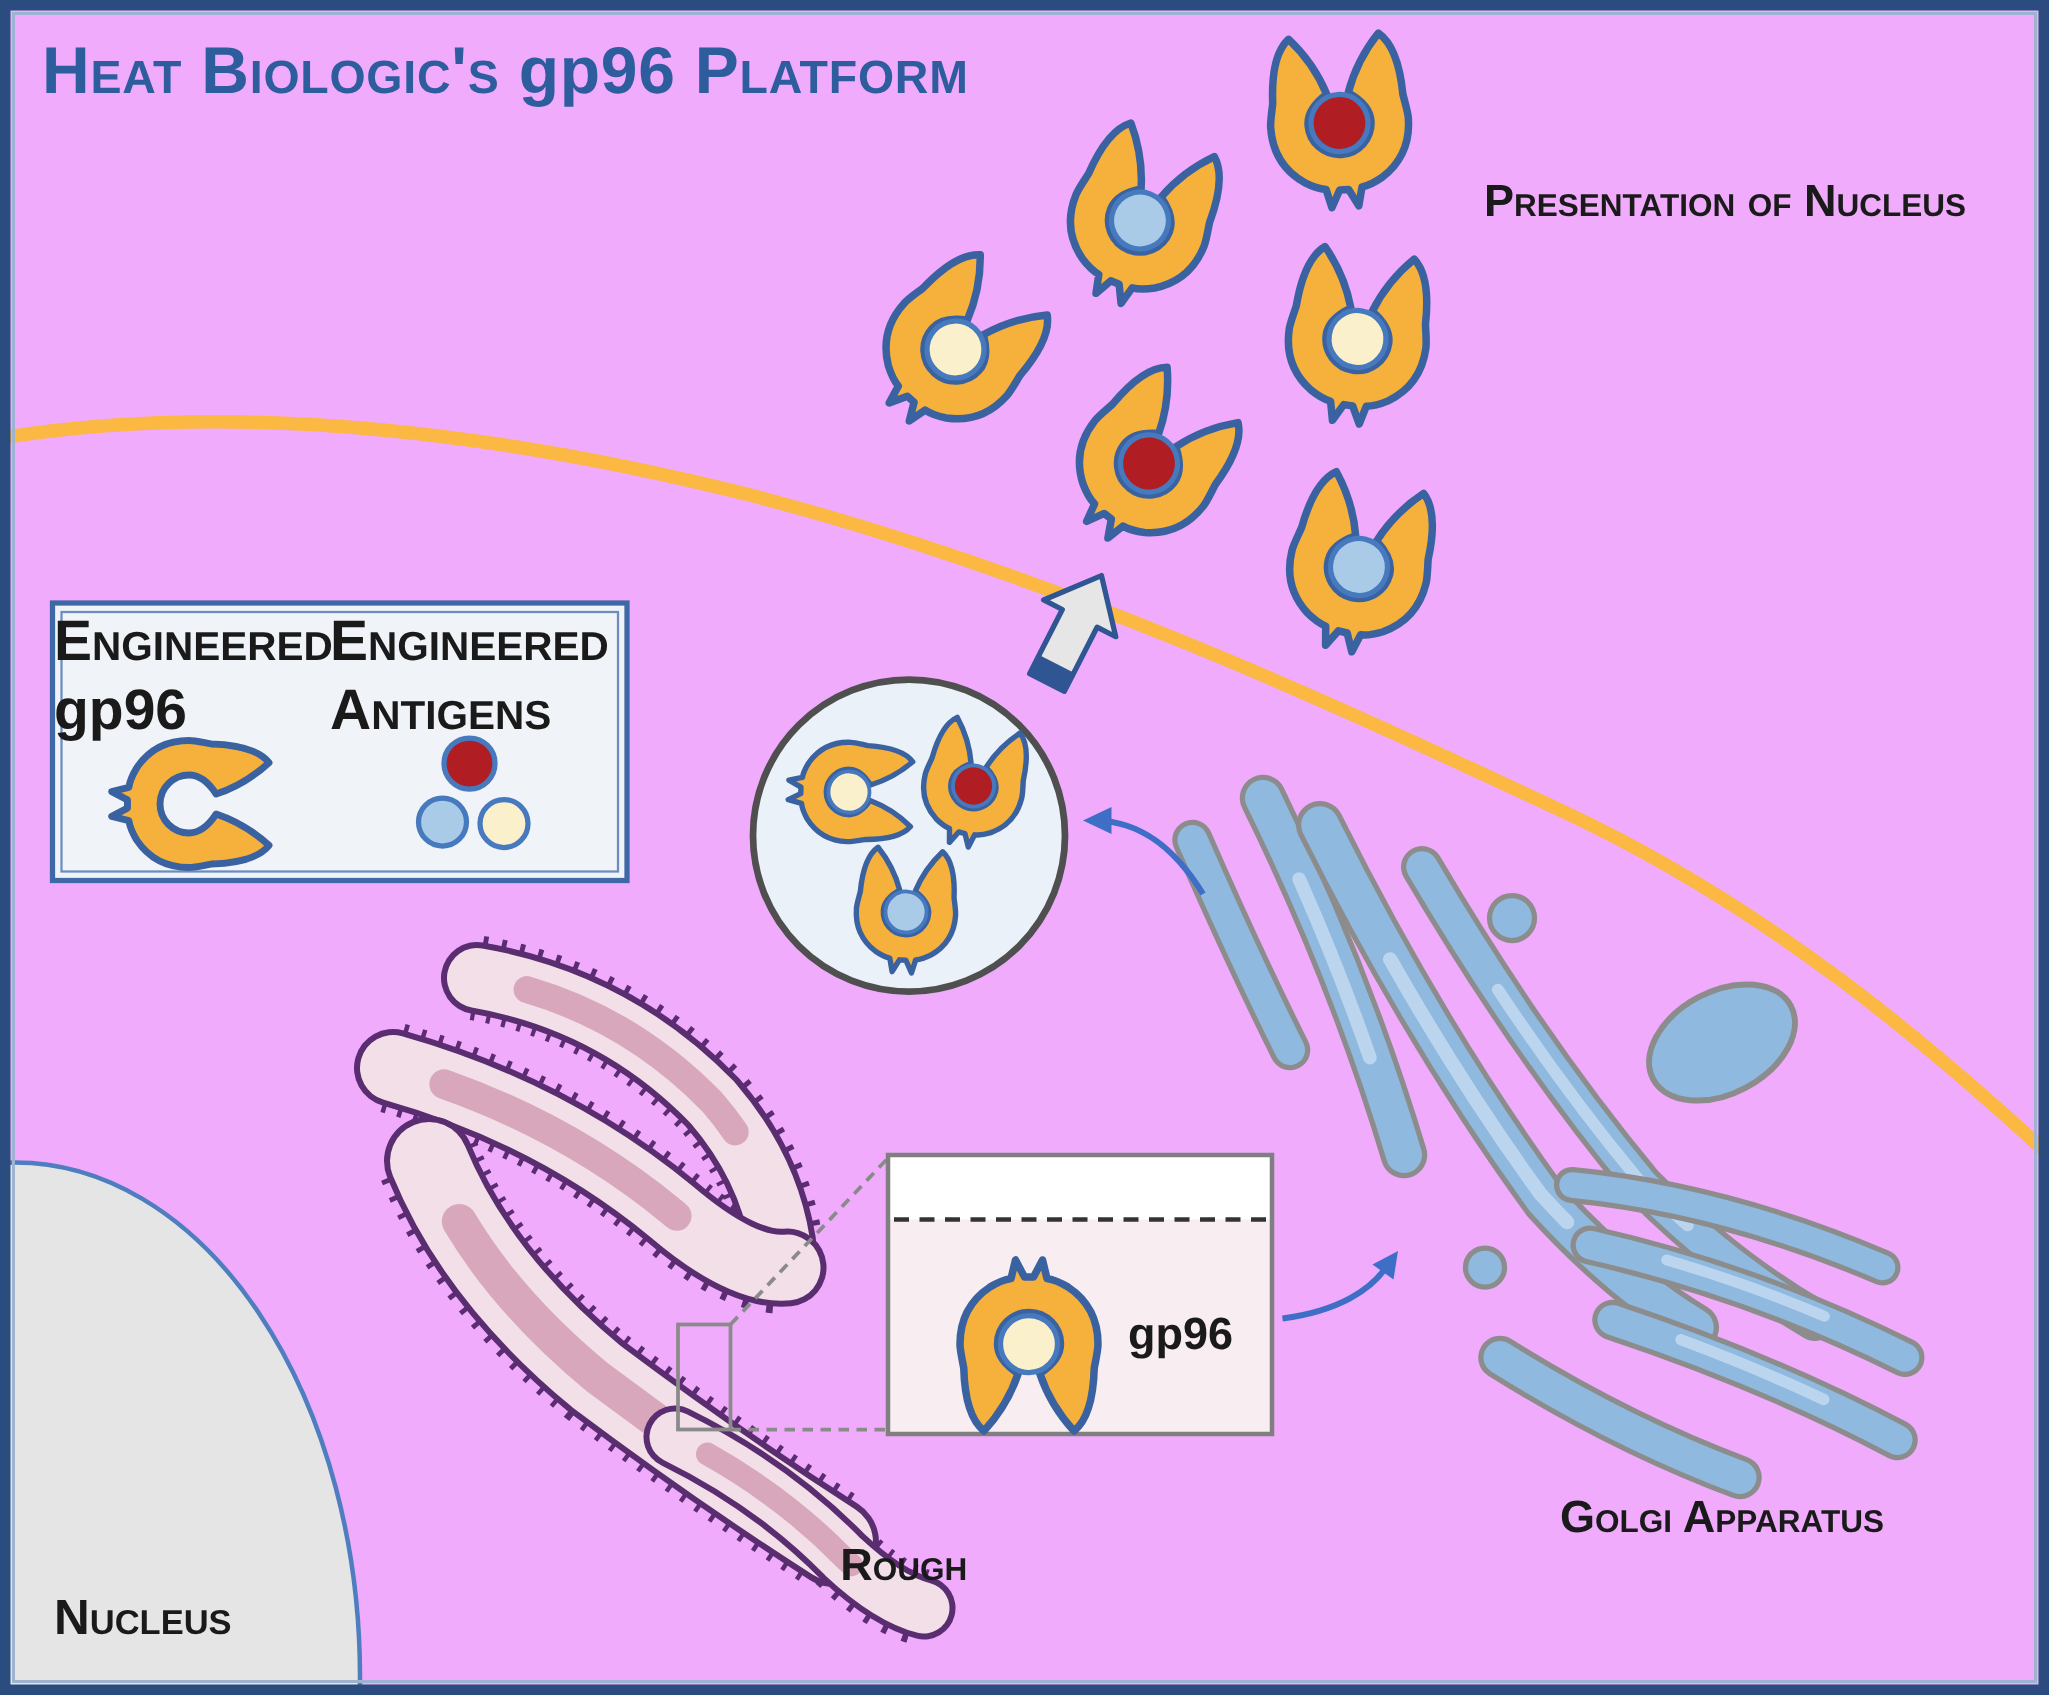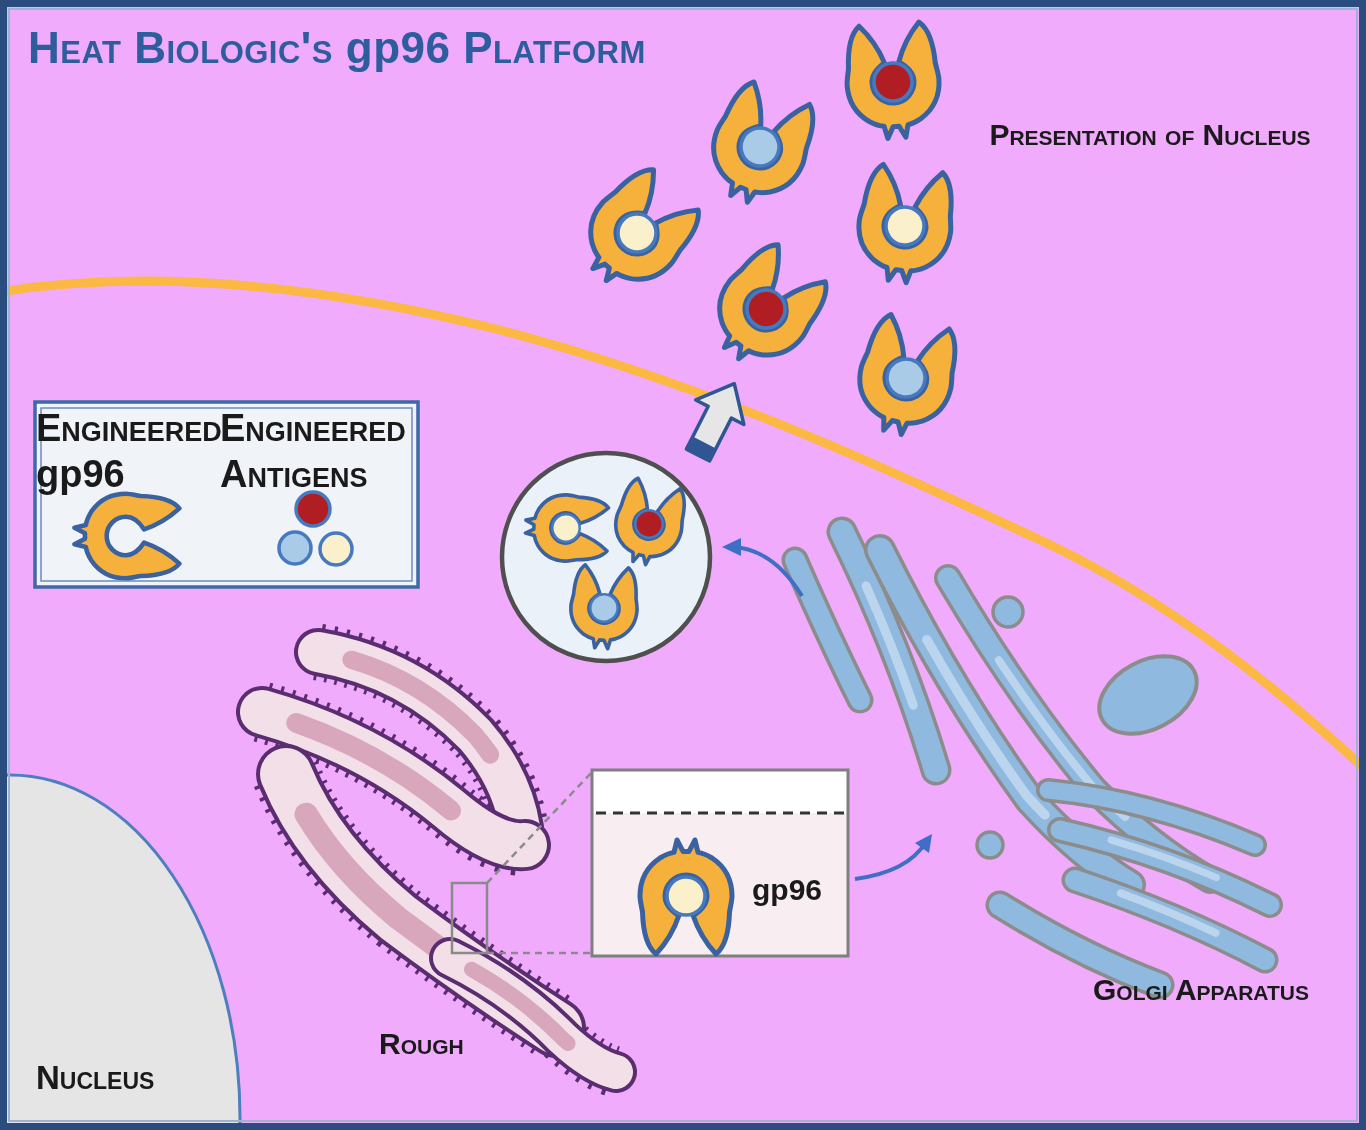--- a/index.html
+++ b/index.html
@@ -9,22 +9,22 @@
   }
   .stage svg{position:absolute;left:0;top:0;}
   .lbl{position:absolute;color:#1a1a1a;font-weight:bold;line-height:1.2;}
   .sc{font-variant:small-caps;}
   .title{left:28px;top:22px;font-size:44px;color:var(--title_blue,#2E5D9E);font-weight:bold;letter-spacing:.5px;}
   .present{left:935px;top:116px;width:430px;text-align:center;font-size:30px;line-height:1.27;}
   .legend-col{top:406px;width:182px;text-align:left;font-size:38px;line-height:1.2;}
   .legend-left{left:36px;}
   .legend-right{left:220px;}
   .nucleus-lbl{left:36px;top:1058px;font-size:33px;}
-  .golgi-lbl{left:1040px;top:972px;width:322px;text-align:center;font-size:30px;}
-  .er-lbl{left:379px;top:1026px;width:415px;text-align:left;font-size:30px;line-height:1.2;}
+  .golgi-lbl{left:1040px;top:994px;width:322px;font-size:30px;}
+  .er-lbl{left:395px;top:1026px;width:415px;text-align:center;font-size:30px;line-height:1.2;}
   .inset-lbl{left:752px;top:872px;font-size:30px;}
   
   .membrane{stroke:var(--membrane_orange,#FBB843);stroke-width:9;fill:none;stroke-linecap:round;}
   .nucleus{fill:var(--nucleus_fill,#E5E5E5);stroke:var(--nucleus_outline,#4E7EC0);stroke-width:3;}
   .gp-body{fill:var(--gp96_fill,#F5B13C);stroke:var(--gp96_outline,#3A62A0);stroke-width:5;stroke-linejoin:round;}
   .vesicle{fill:var(--vesicle_fill,#EAF1F8);stroke:var(--vesicle_outline,#4F4F4F);stroke-width:4.5;}
   .legend-rect{fill:var(--legend_fill,#F0F3F7);stroke:var(--legend_border,#3E68A6);stroke-width:3.5;}
   .legend-rect-inner{fill:none;stroke:#6C8CBF;stroke-width:1.5;}
   .inset-top{fill:#ffffff;}
   .inset-bottom{fill:var(--inset_fill,#F8EEF2);}

